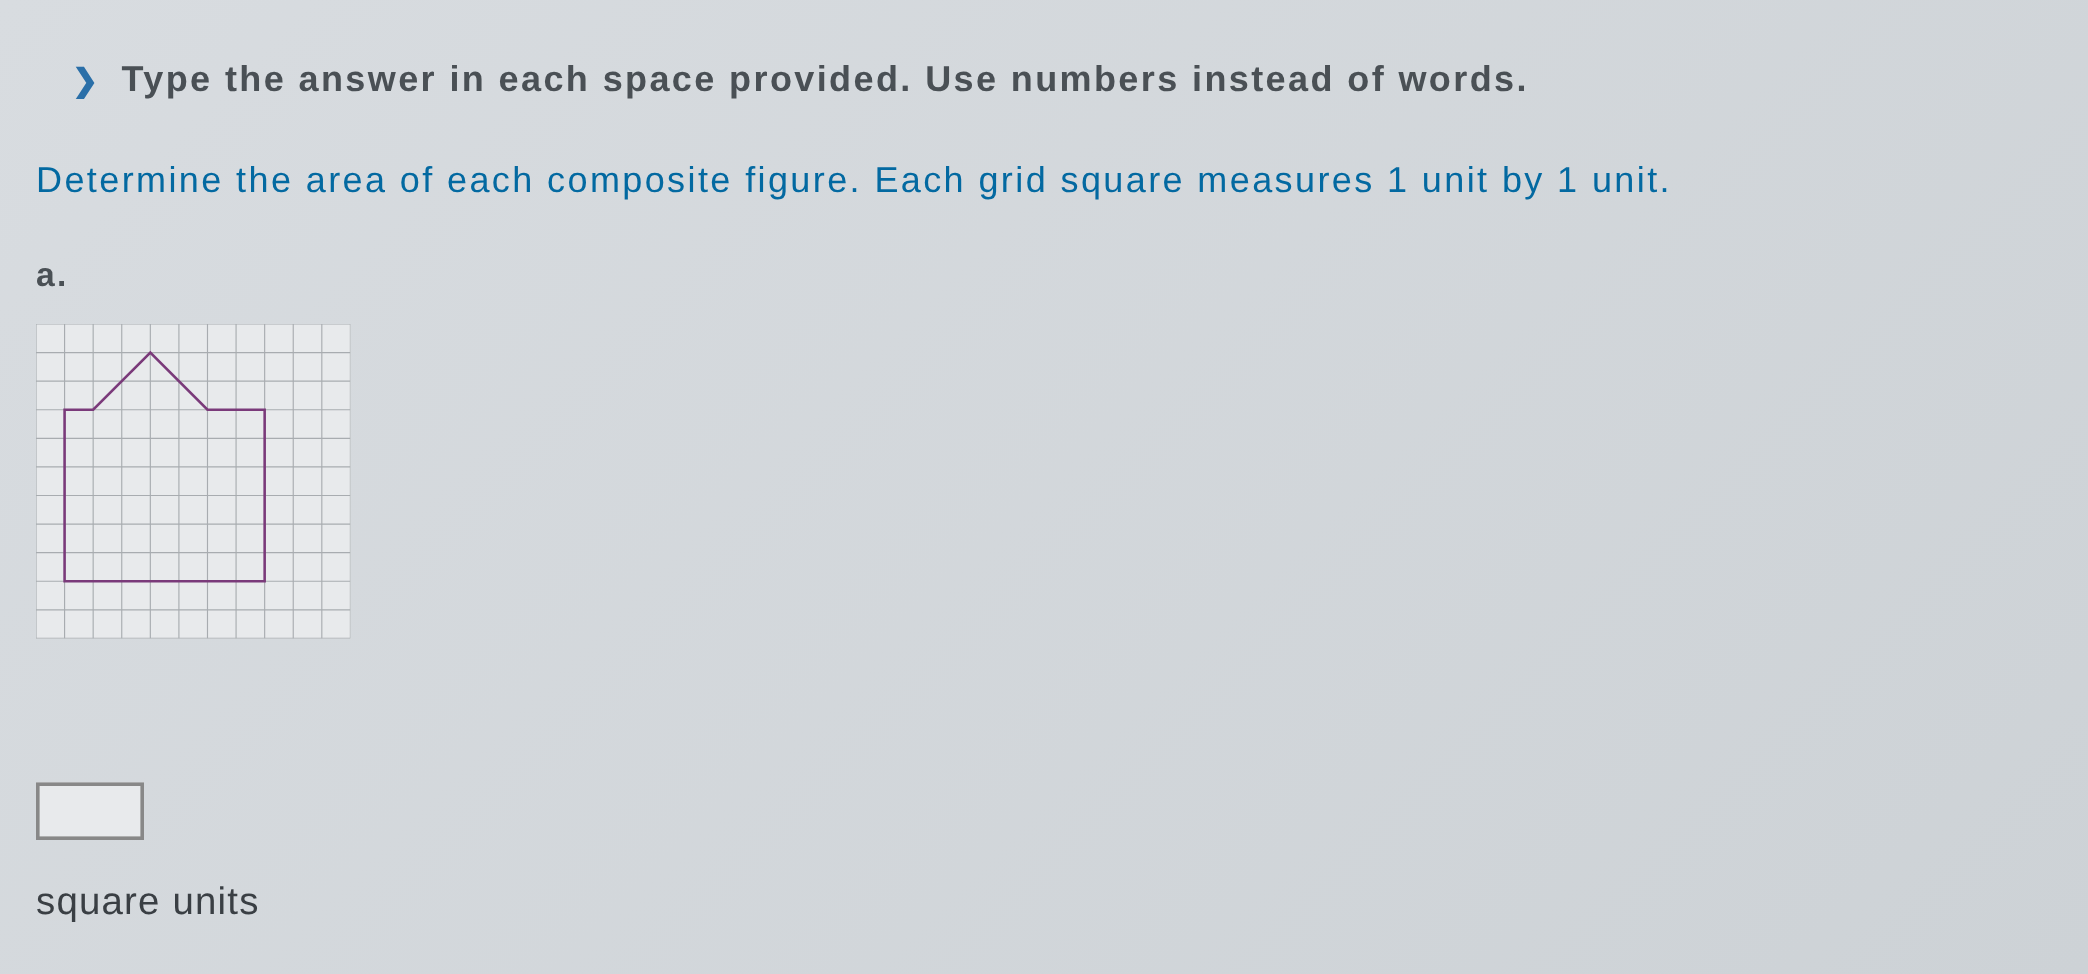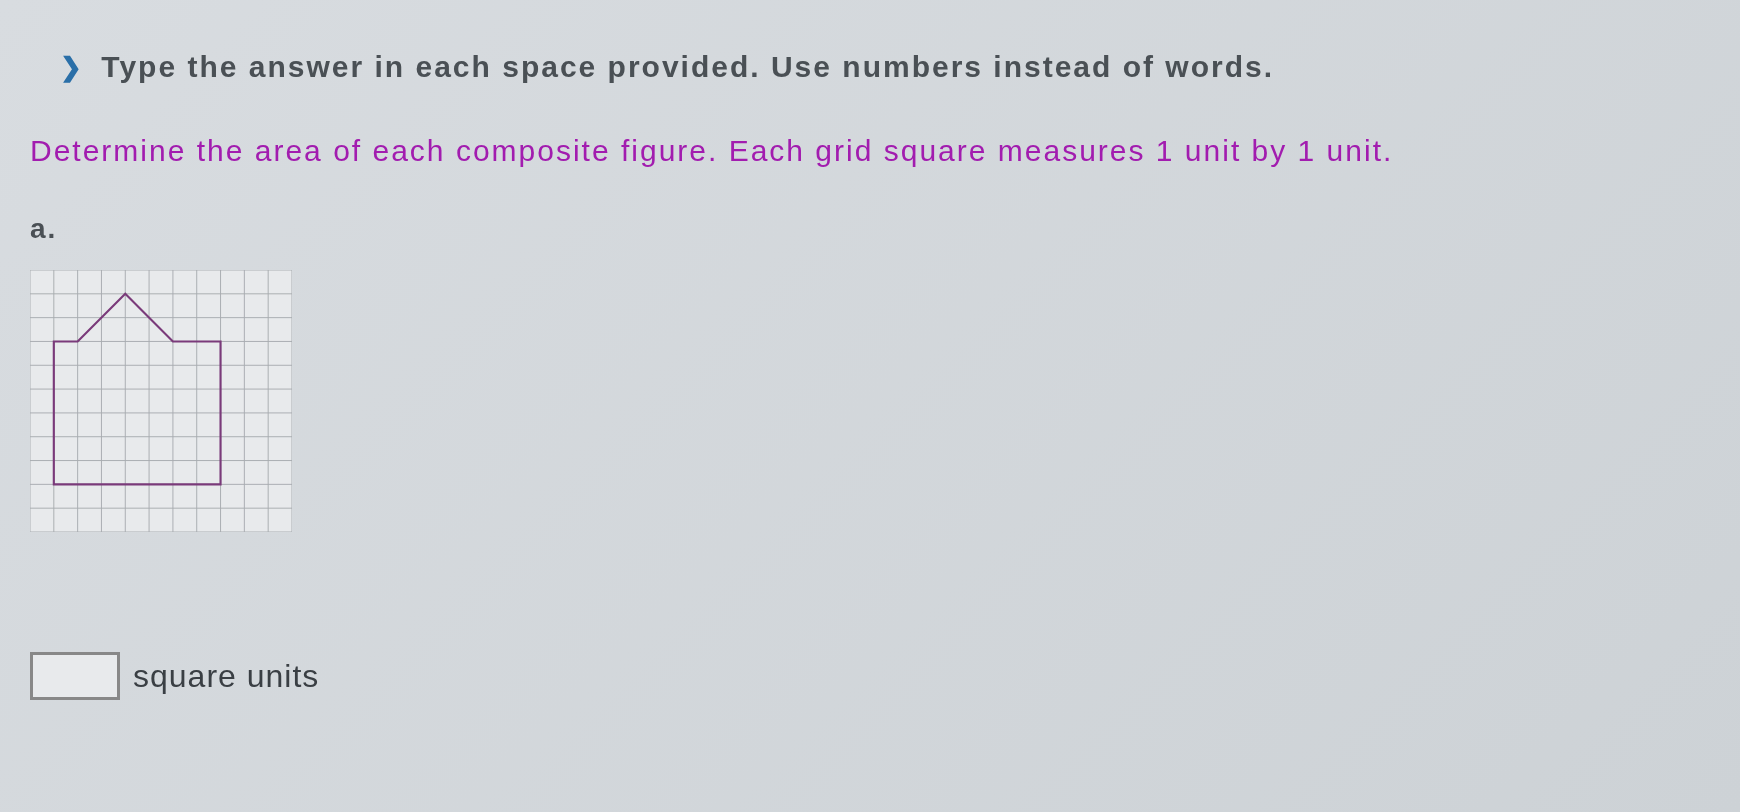--- a/index.html
+++ b/index.html
@@ -29,21 +29,21 @@
       margin-right: 18px;
     }
     .instruction-text {
       font-size: 30px;
       color: #4a5055;
       letter-spacing: 2px;
       font-weight: bold;
     }
     .question-text {
       font-size: 30px;
-      color: #a21caf;
+      color: #0369a1;
       letter-spacing: 2px;
       margin-bottom: 45px;
     }
     .part-label {
       font-size: 28px;
       color: #4a5055;
       font-weight: bold;
       margin-bottom: 25px;
       letter-spacing: 2px;
     }
@@ -53,22 +53,22 @@
       background: #e8eaec;
       position: relative;
       margin-bottom: 120px;
     }
     .grid-figure svg {
       width: 100%;
       height: 100%;
     }
     .answer-row {
       display: flex;
-      align-items: center;
-      gap: 13px;
+      gap: 33px;
+      flex-direction: column;
     }
     .answer-input {
       width: 90px;
       height: 48px;
       border: 3px solid #888;
       background: #e8eaec;
       font-size: 24px;
       padding: 4px 8px;
       text-align: center;
     }

